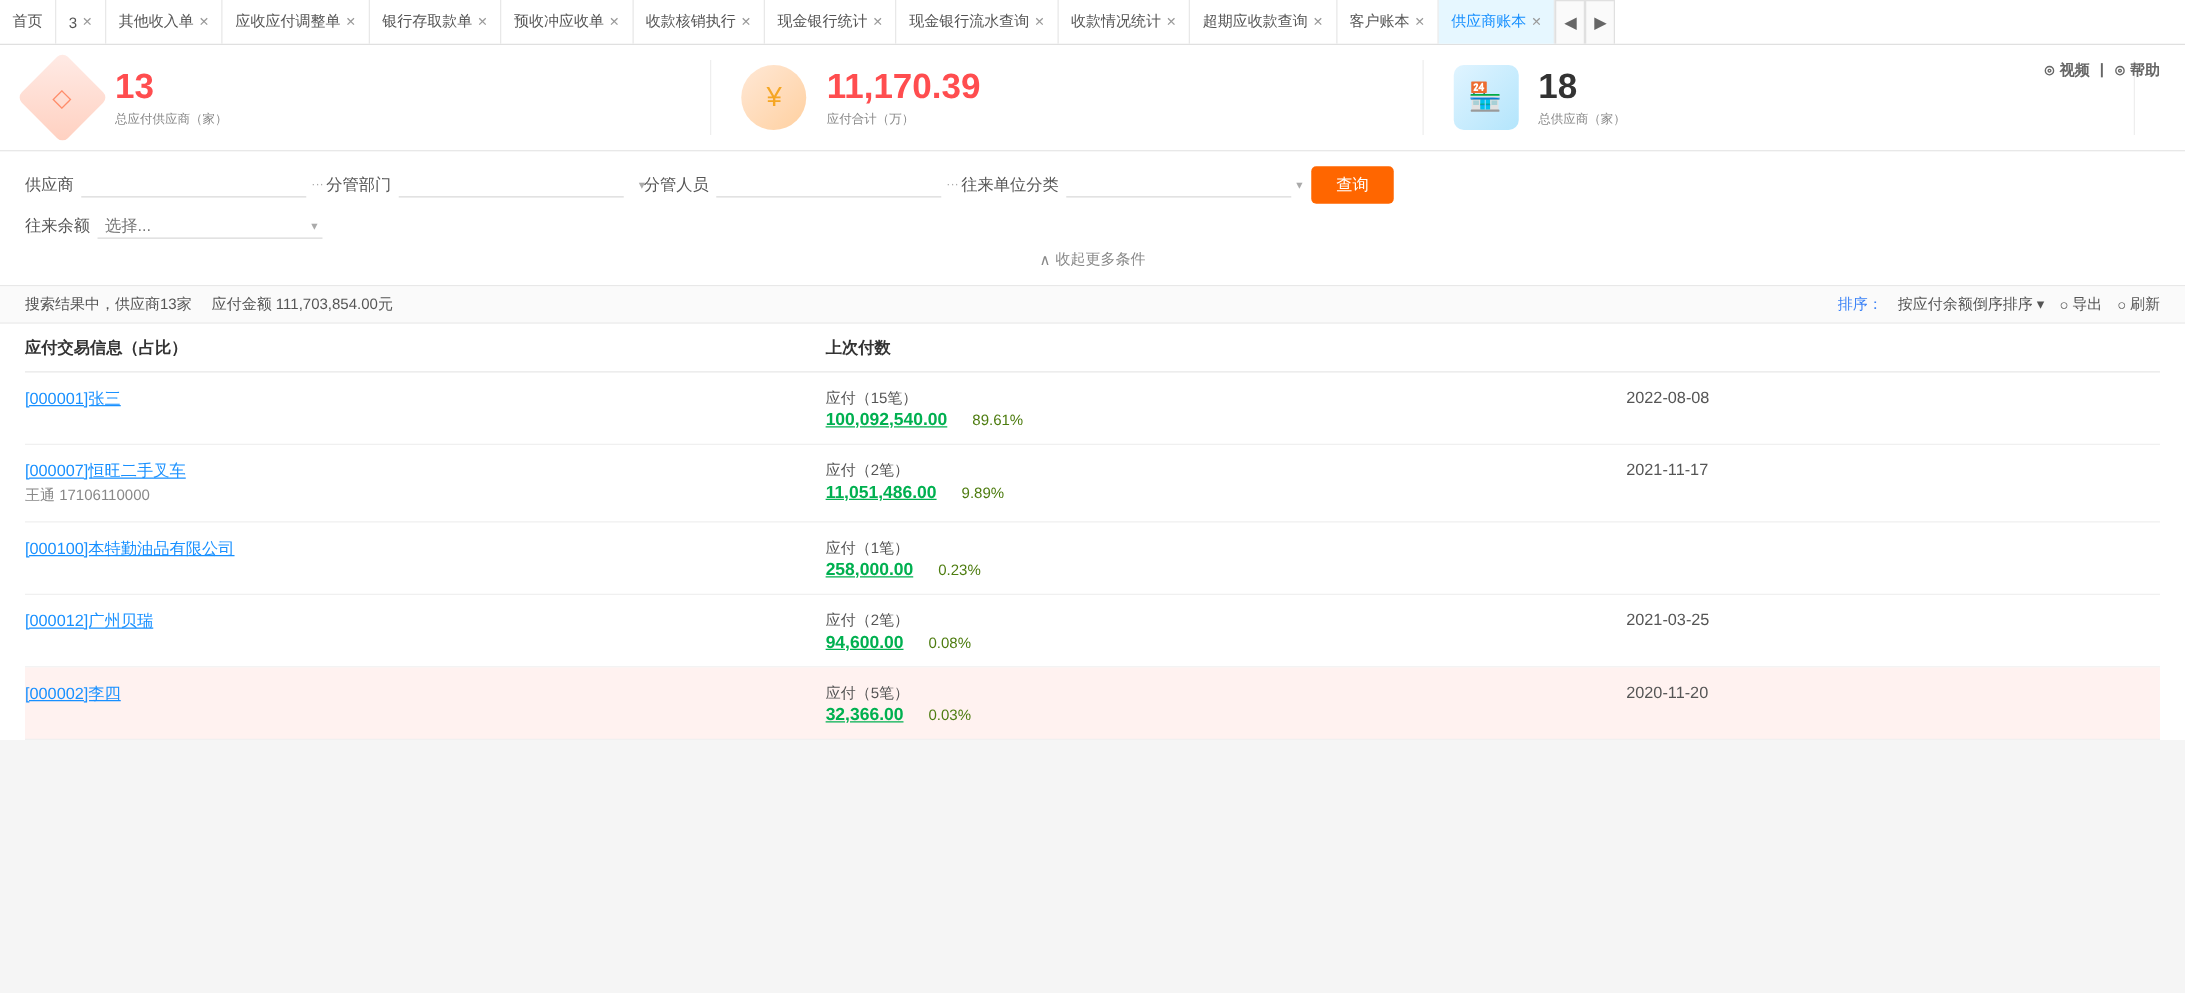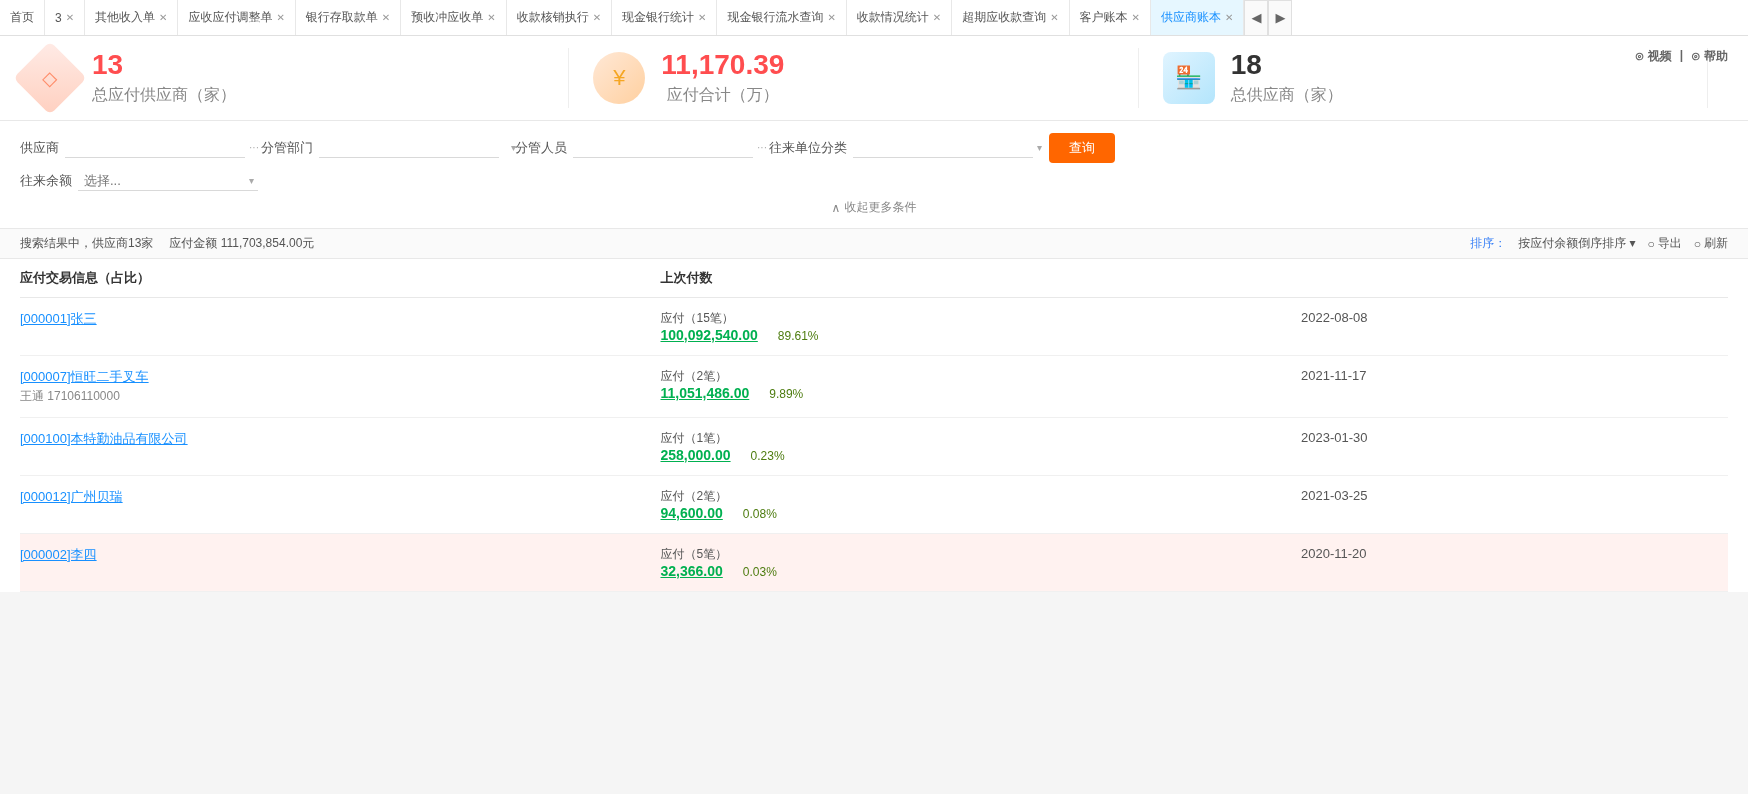--- a/index.html
+++ b/index.html
@@ -66,24 +66,23 @@
       justify-content: center;
       margin-right: 12px;
     }
     .summary-text .big-num {
       font-size: 28px;
       font-weight: bold;
       color: #ff4d4f;
       line-height: 1.1;
     }
     .summary-text .label {
-      font-size: 16px;
+      font-size: 10px;
       color: #888;
       margin-top: 4px;
-      text-align: center;
     }
     .summary-text .big-num.dark { color: #333; }
     .top-right-links {
       position: absolute;
       right: 20px;
       top: 12px;
       font-size: 12px;
       color: #888;
       display: flex;
       align-items: flex-start;
@@ -490,21 +489,20 @@
       </div>
       <div class="table-row">
         <div><a class="supplier-link" href="#">[000100]本特勤油品有限公司</a></div>
         <div>
           <div class="payable-label">应付（1笔）</div>
           <div style="display: flex; align-items: baseline; gap: 8px;">
             <span class="payable-amount">258,000.00</span>
             <span class="payable-percent">0.23%</span>
           </div>
         </div>
-        <div class="last-pay-date">2023-01-30</div>
       </div>
       <div class="table-row">
         <div><a class="supplier-link" href="#">[000012]广州贝瑞</a></div>
         <div>
           <div class="payable-label">应付（2笔）</div>
           <div style="display: flex; align-items: baseline; gap: 8px;">
             <span class="payable-amount">94,600.00</span>
             <span class="payable-percent">0.08%</span>
           </div>
         </div>

